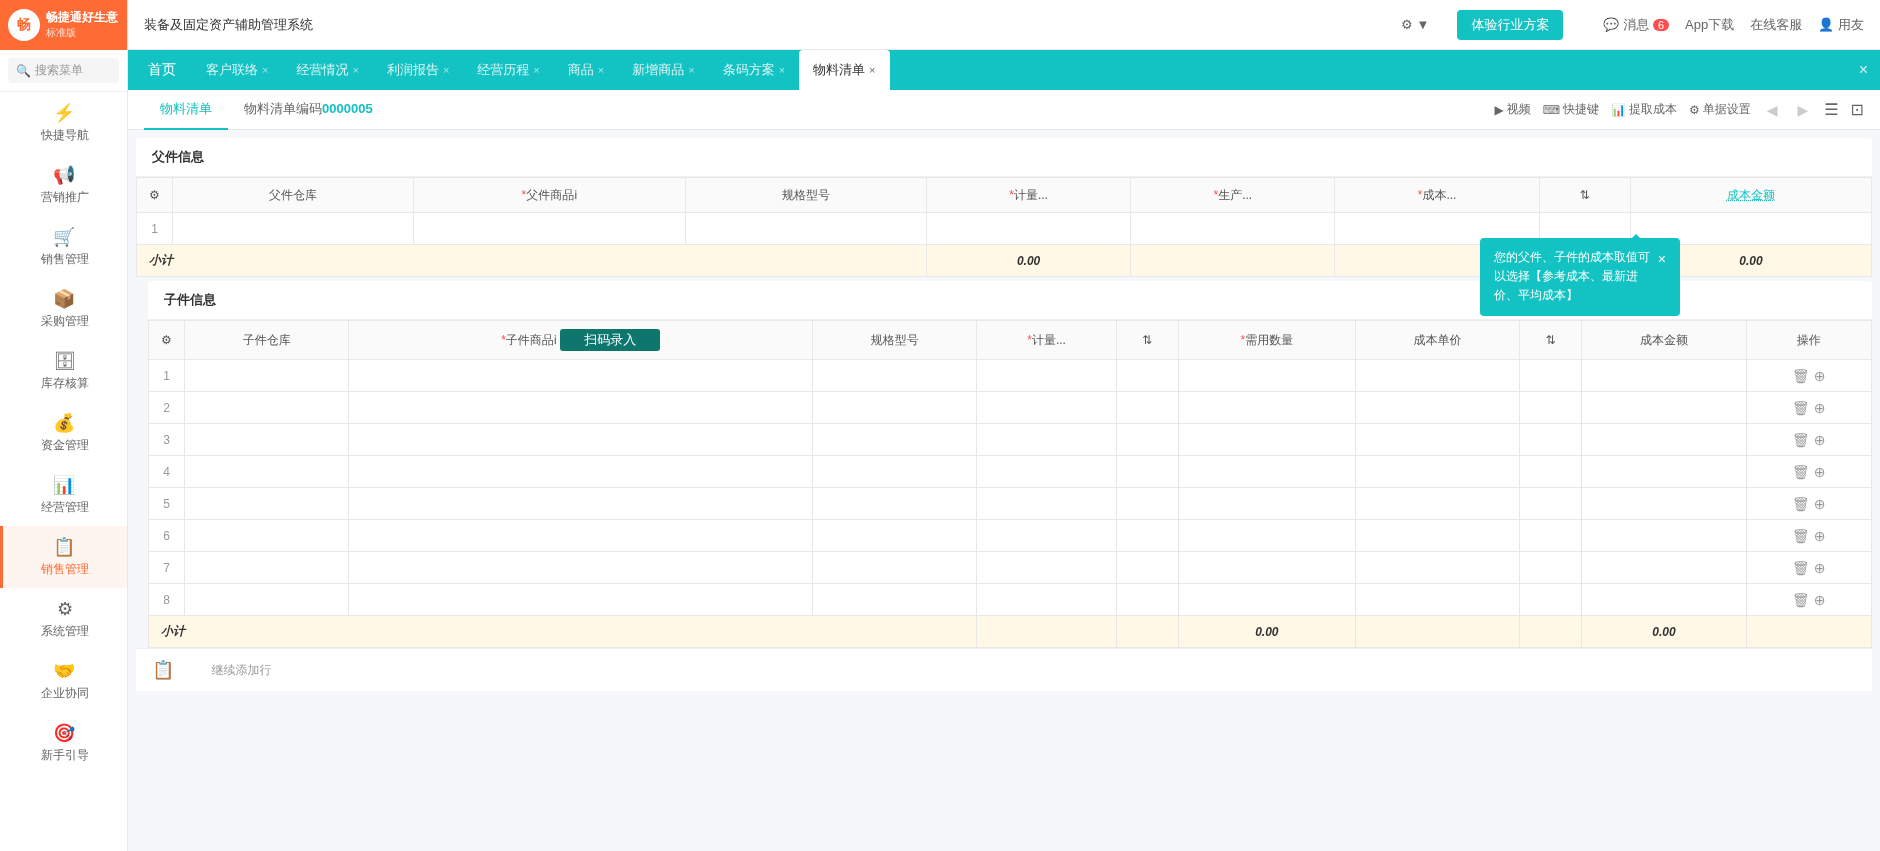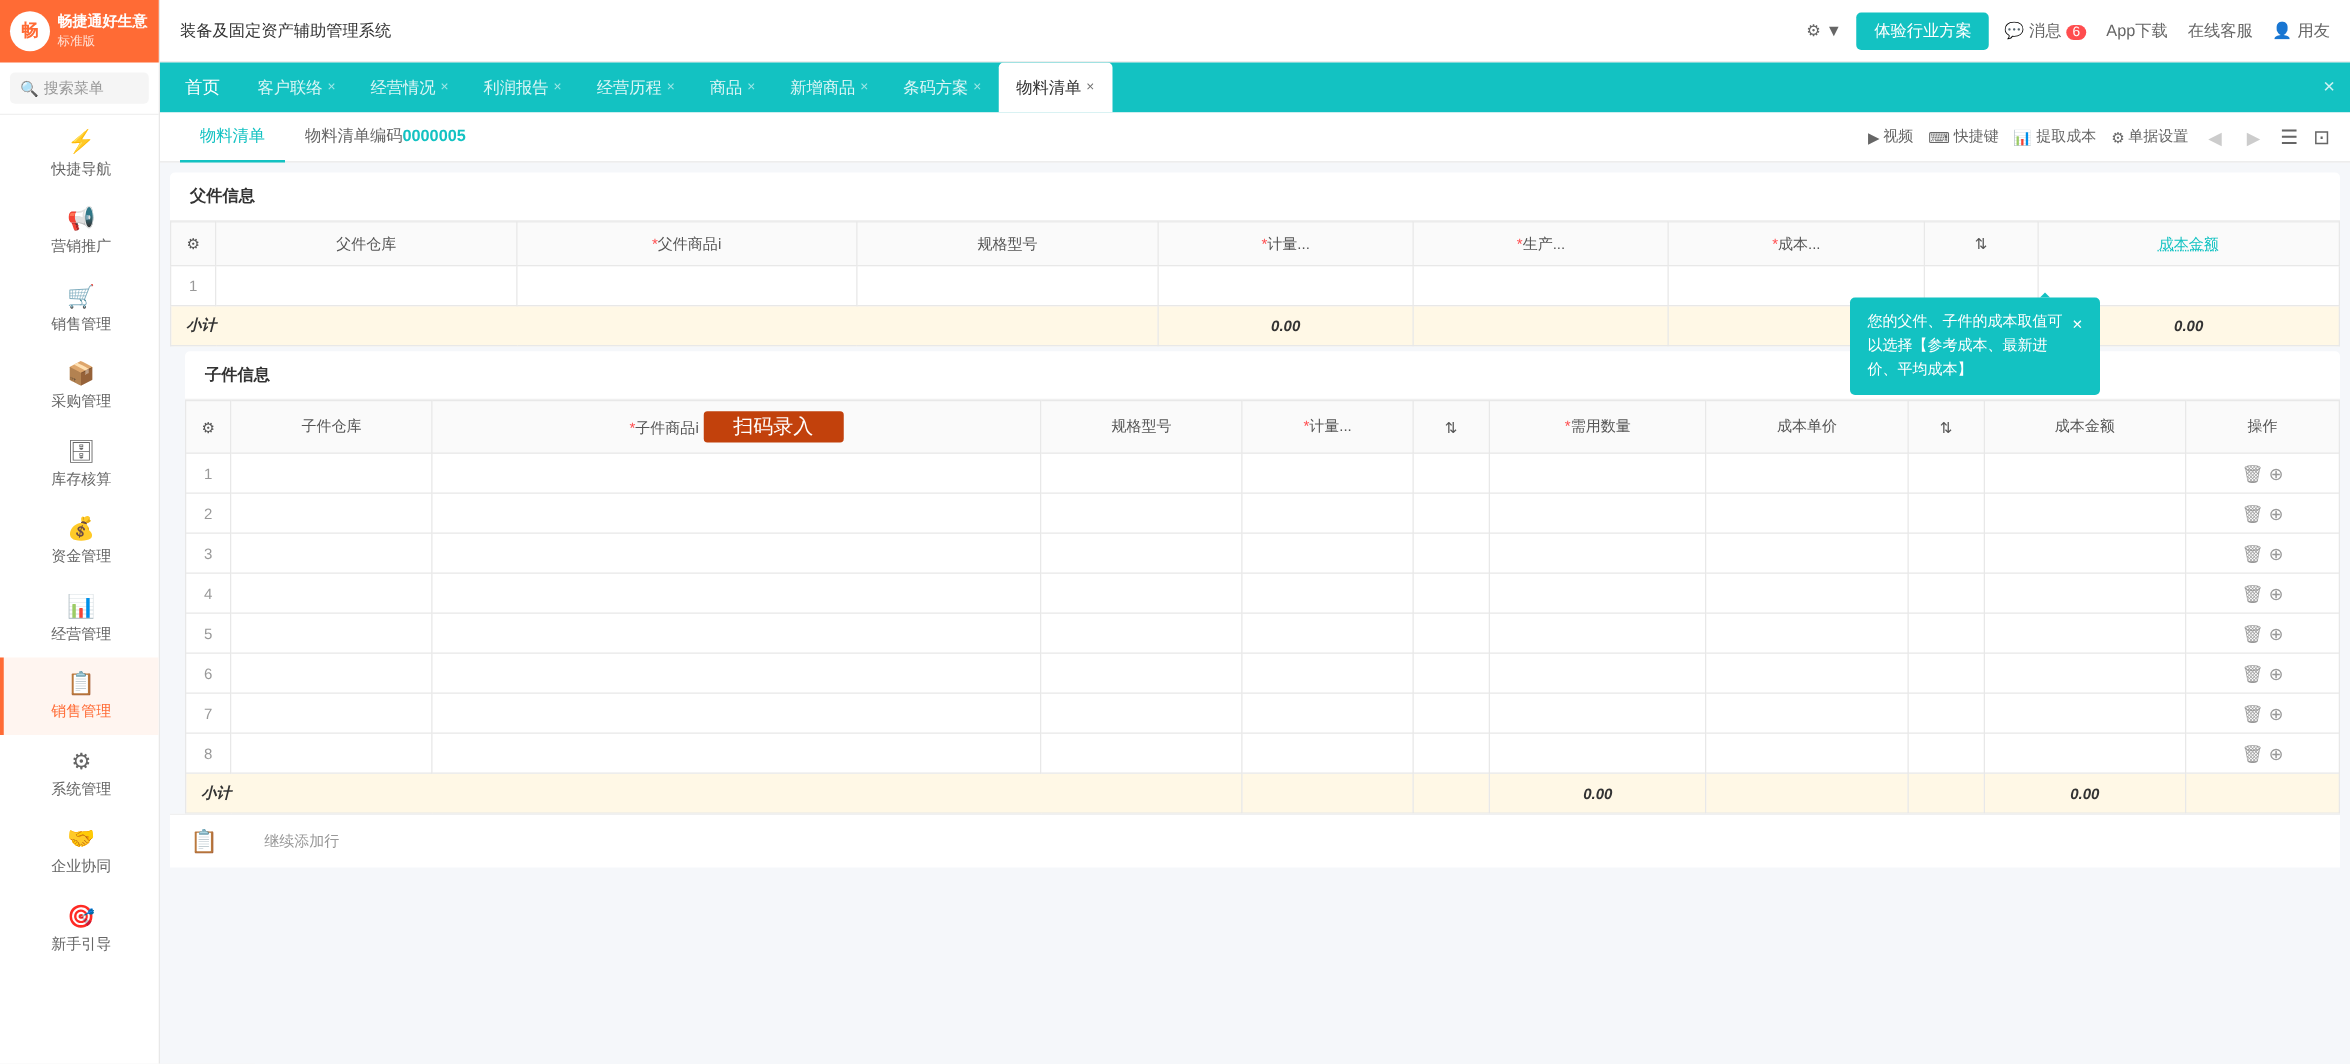--- a/index.html
+++ b/index.html
@@ -72,34 +72,34 @@
     .main { flex: 1; display: flex; flex-direction: column; overflow: hidden; }
 
     
     .topbar {
       background: #fff;
       border-bottom: 1px solid #e8e8e8;
       display: flex;
       align-items: center;
       padding: 0 16px;
       height: 50px;
-      gap: 12px;
+      gap: 28px;
     }
     .topbar-title { font-size: 13px; color: #333; flex: 1; }
     .topbar-settings { display: flex; align-items: center; gap: 4px; color: #666; font-size: 13px; }
     .topbar-btn {
       background: #13c2c2;
       color: #fff;
       border: none;
       padding: 6px 14px;
       border-radius: 4px;
       cursor: pointer;
       font-size: 13px;
     }
-    .topbar-right { display: flex; align-items: center; gap: 16px; color: #666; font-size: 13px; }
+    .topbar-right { display: flex; align-items: center; gap: 16px; color: #666; font-size: 13px; margin-left: 12px; }
     .badge { background: #ff4d4f; color: #fff; border-radius: 10px; padding: 0 5px; font-size: 11px; }
 
     
     .nav-tabs {
       background: #13c2c2;
       display: flex;
       align-items: center;
       height: 40px;
       padding: 0 4px;
       overflow-x: auto;
@@ -169,26 +169,26 @@
       padding: 6px;
       text-align: center;
       height: 32px;
       color: #333;
     }
     .data-table .row-num { color: #999; width: 36px; }
     .data-table .subtotal { background: #fff8e6; font-weight: bold; font-style: italic; }
     .required { color: #ff4d4f; }
 
     .scan-btn {
-      background: #c2410c;
+      background: #0f766e;
       color: #fff;
       border: none;
       padding: 2px 24px;
       border-radius: 3px;
-      font-size: 16px;
+      font-size: 13px;
       cursor: pointer;
     }
 
     .action-icons { display: flex; gap: 4px; justify-content: center; align-items: center; }
     .action-icon { color: #999; cursor: pointer; font-size: 14px; }
 
     
     .tooltip-popup {
       position: absolute;
       background: #13c2c2;

